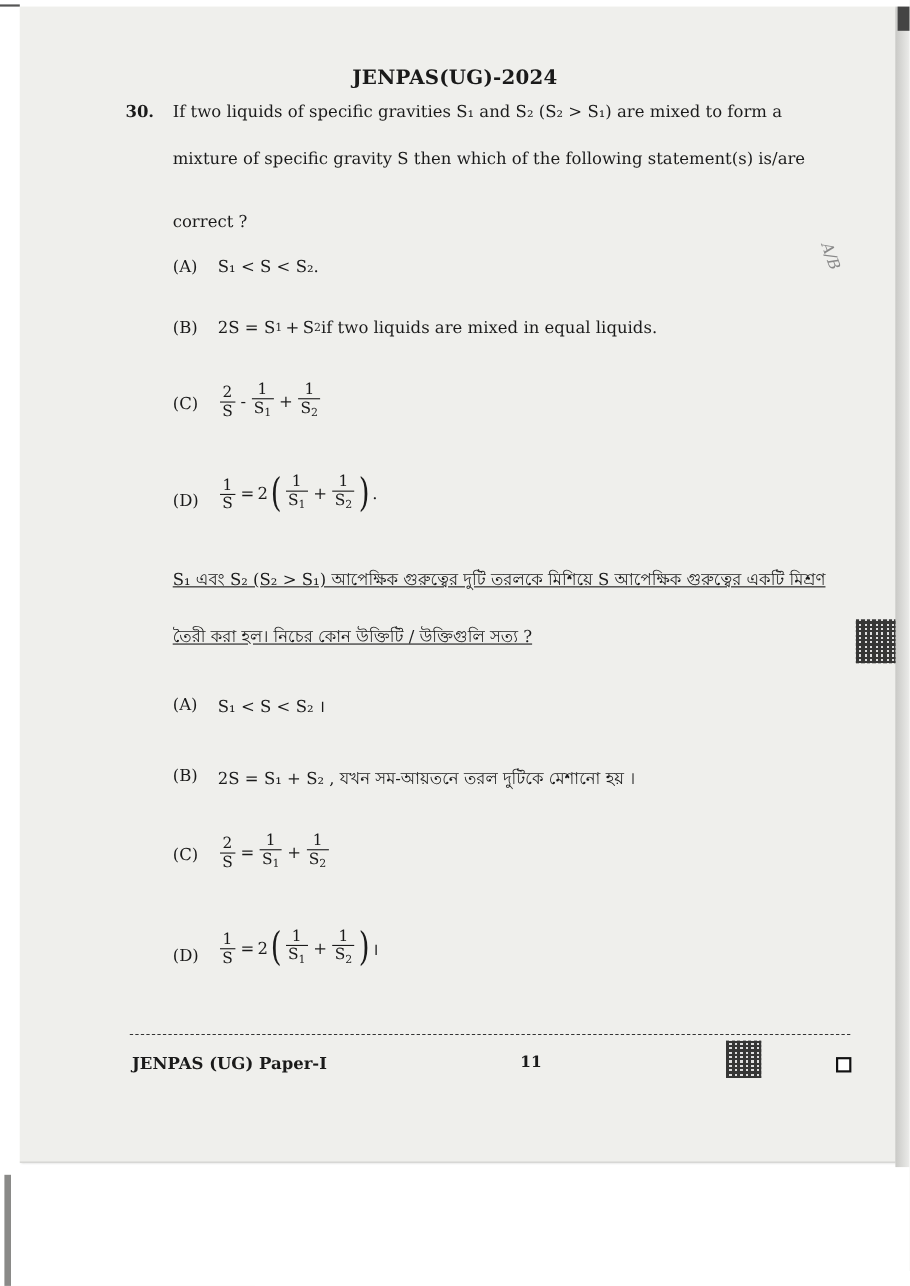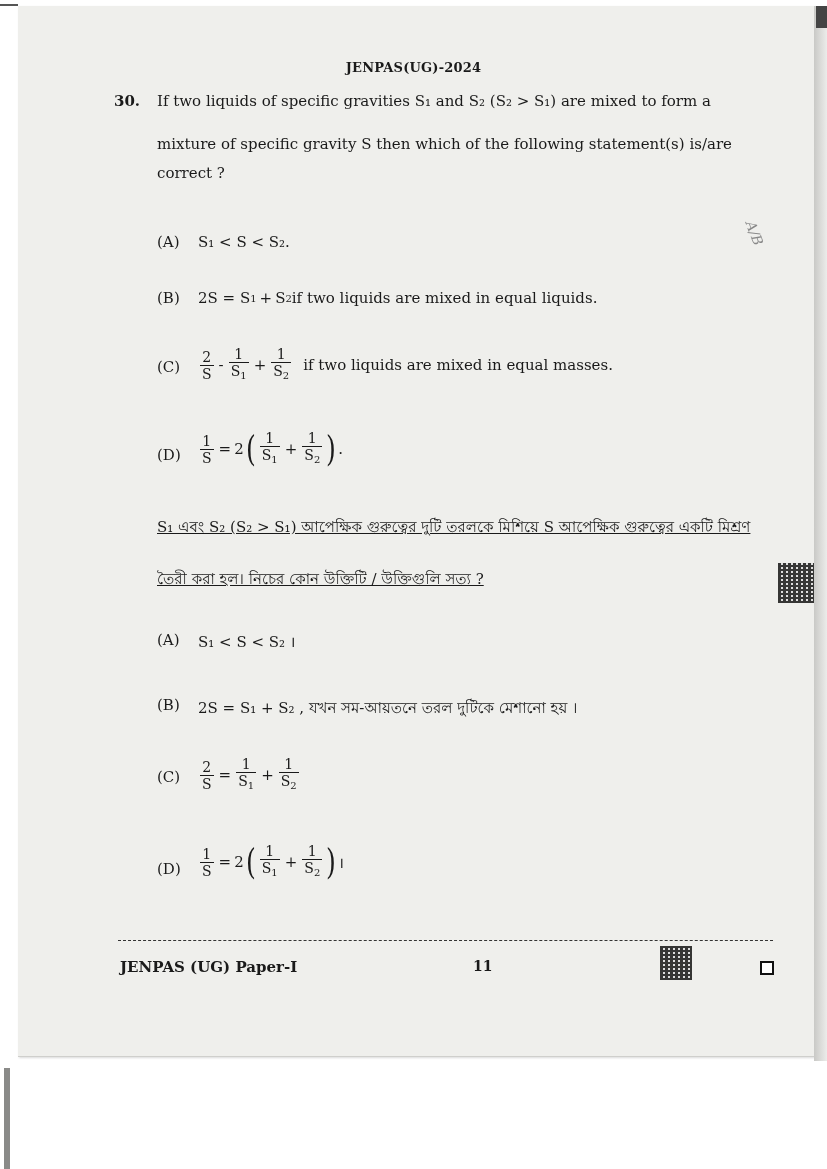--- a/index.html
+++ b/index.html
@@ -21,27 +21,27 @@
   }
   .edge-left-bar {
     position: absolute; left: 4px; top: 1068px; width: 6px; height: 101px;
     background: #8a8a88;
   }
   .edge-left-top { position:absolute; left:0; top:4px; width:18px; height:2px; background:#555; }
   .edge-right-top { position:absolute; left:816px; top:6px; width:11px; height:22px; background:#444; }
 
   .header-title {
     position: absolute; left: 0; width: 827px; top: 60px; text-align: center;
-    font-weight: bold; font-size: 13px; letter-spacing: 0.2px;
+    font-weight: bold; font-size: 18px; letter-spacing: 0.2px;
   }
   .q-num { position: absolute; left: 114px; top: 92px; font-weight: bold; font-size: 15px; }
   .line { position: absolute; font-size: 15px; white-space: nowrap; }
   .q-line1 { left: 157px; top: 92px; }
   .q-line2 { left: 157px; top: 135px; }
-  .q-line3 { left: 157px; top: 164px; }
+  .q-line3 { left: 157px; top: 192px; }
 
   .opt-label { position: absolute; left: 157px; font-size: 15px; }
   .opt-body { position: absolute; left: 198px; font-size: 15px; white-space: nowrap; display: flex; align-items: center; }
   sub { font-size: 10px; vertical-align: -3px; }
   .frac { display: inline-flex; flex-direction: column; align-items: center; vertical-align: middle; margin: 0 2px; font-size: 14px; line-height: 16px; }
   .frac .num { padding: 0 2px; }
   .frac .den { border-top: 1px solid #1a1a1a; padding: 0 2px; }
   .paren { font-size: 36px; line-height: 36px; font-weight: 200; transform: scaleX(0.7); display: inline-block; }
   .op { margin: 0 3px; }
 
@@ -101,21 +101,20 @@
   <span class="op">-</span>
   <span class="frac">
       <span class="num">1</span>
       <span class="den"><span>S</span><sub>1</sub></span>
     </span>
   <span class="op">+</span>
   <span class="frac">
       <span class="num">1</span>
       <span class="den"><span>S</span><sub>2</sub></span>
     </span>
-  <span style="margin-left:10px">if two liquids are mixed in equal masses.</span>
 </div>
 
 <div class="opt-label" style="top:446px">(D)</div>
 <div class="opt-body" style="top:430px">
   <span class="frac">
       <span class="num">1</span>
       <span class="den">S</span>
     </span>
   <span class="op">=</span>
   <span>2</span>

